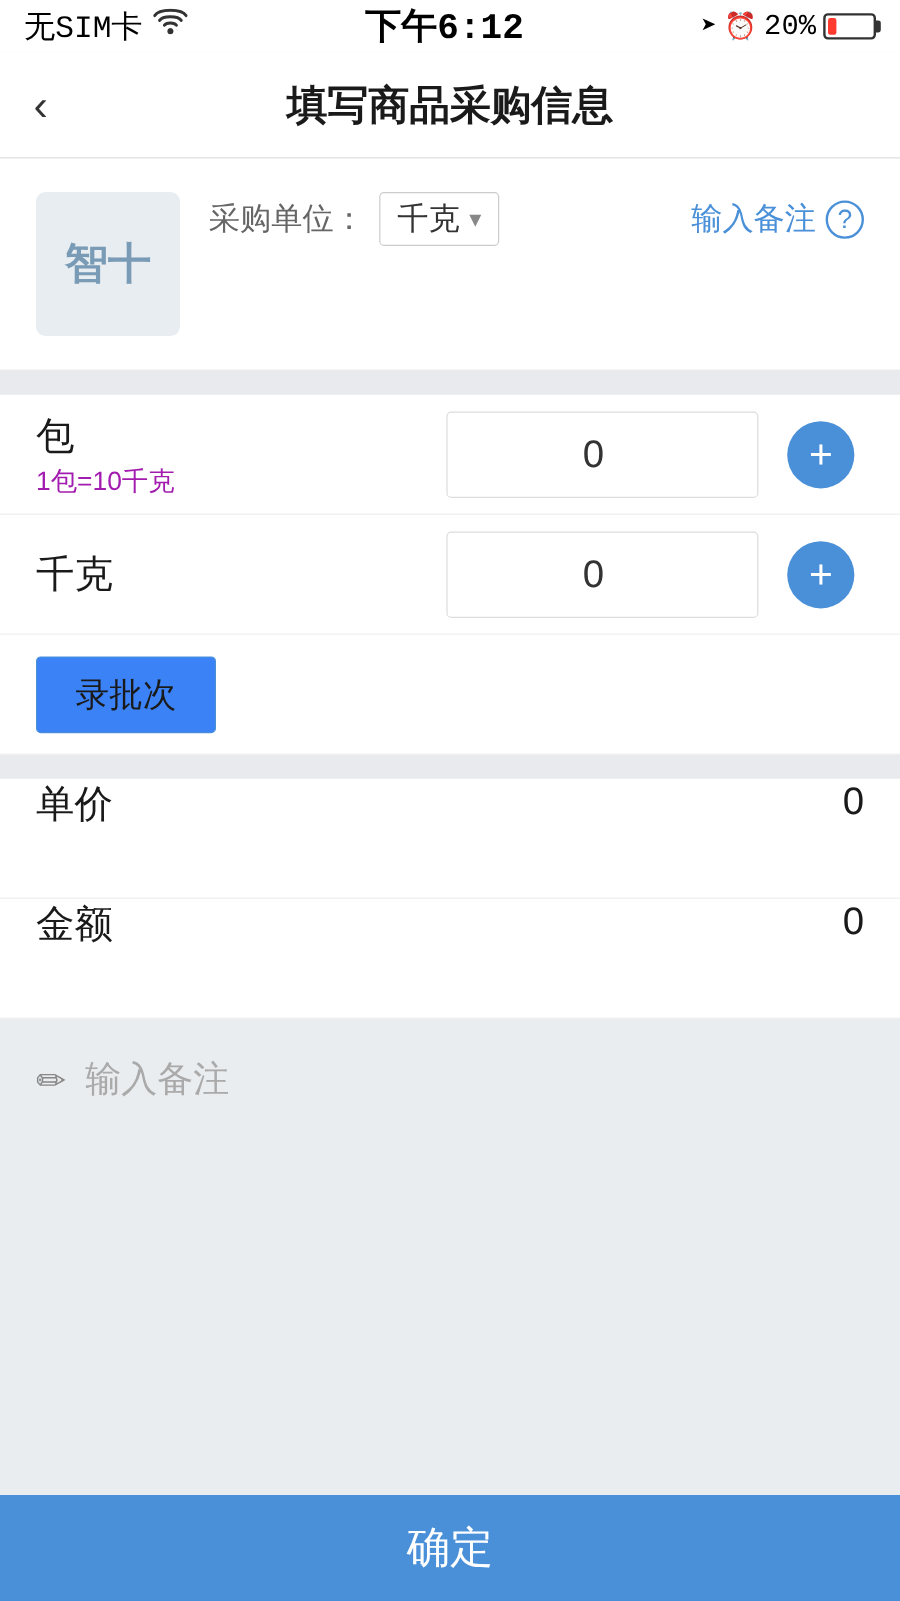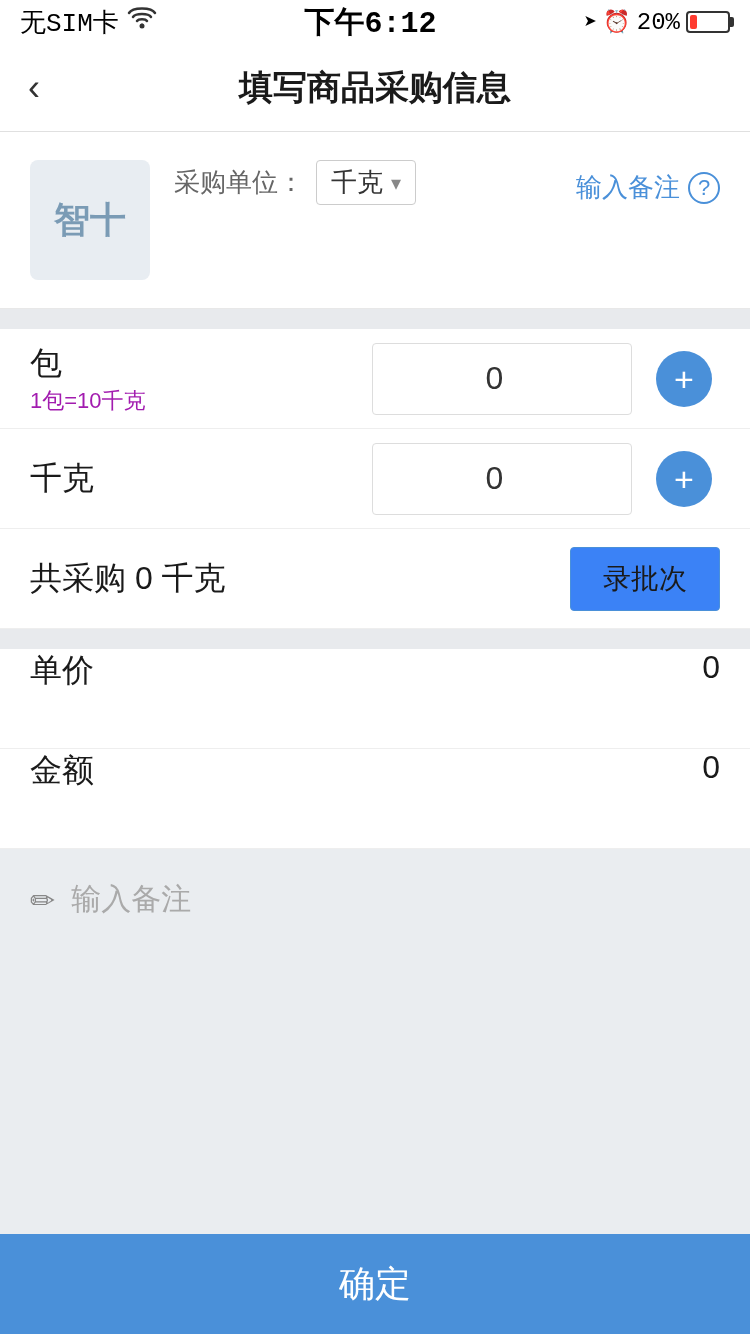--- a/index.html
+++ b/index.html
@@ -137,21 +137,21 @@
     .edit-link {
       font-size: 26px;
       color: #4a90d9;
       display: flex;
       align-items: center;
       gap: 4px;
       cursor: pointer;
     }
     .unit-row {
       display: flex;
-      align-items: flex-end;
+      align-items: center;
       justify-content: space-between;
       gap: 26px;
     }
     .unit-label {
       font-size: 26px;
       color: #666;
     }
     .unit-select {
       display: inline-flex;
       align-items: center;
@@ -330,21 +330,21 @@
       flex: 1;
       min-height: 300px;
     }
 
     
     .confirm-btn {
       position: fixed;
       bottom: 0;
       left: 0;
       width: 750px;
-      height: 100px;
+      height: 88px;
       background: #4a90d9;
       border: none;
       font-size: 36px;
       color: #fff;
       cursor: pointer;
       display: flex;
       align-items: center;
       justify-content: center;
       font-weight: 500;
     }
@@ -427,25 +427,20 @@
     </div>
     <div class="input-field-wrapper">
       <input type="number" class="number-input" value="0" style="">
       <button class="plus-btn">
         <div class="plus-icon">+</div>
       </button>
     </div>
   </div>
 
   <div class="total-row">
-    <div class="total-text">
-      <span>共采购</span>
-      <span>0</span>
-      <span>千克</span>
-    </div>
     <button class="batch-btn">录批次</button>
   </div>
 </div>
 
 <div class="section-divider"></div>
 
 <div class="price-section">
   <div class="price-row">
     <span class="price-row-label">单价</span>
     <span class="price-row-value">0</span>

